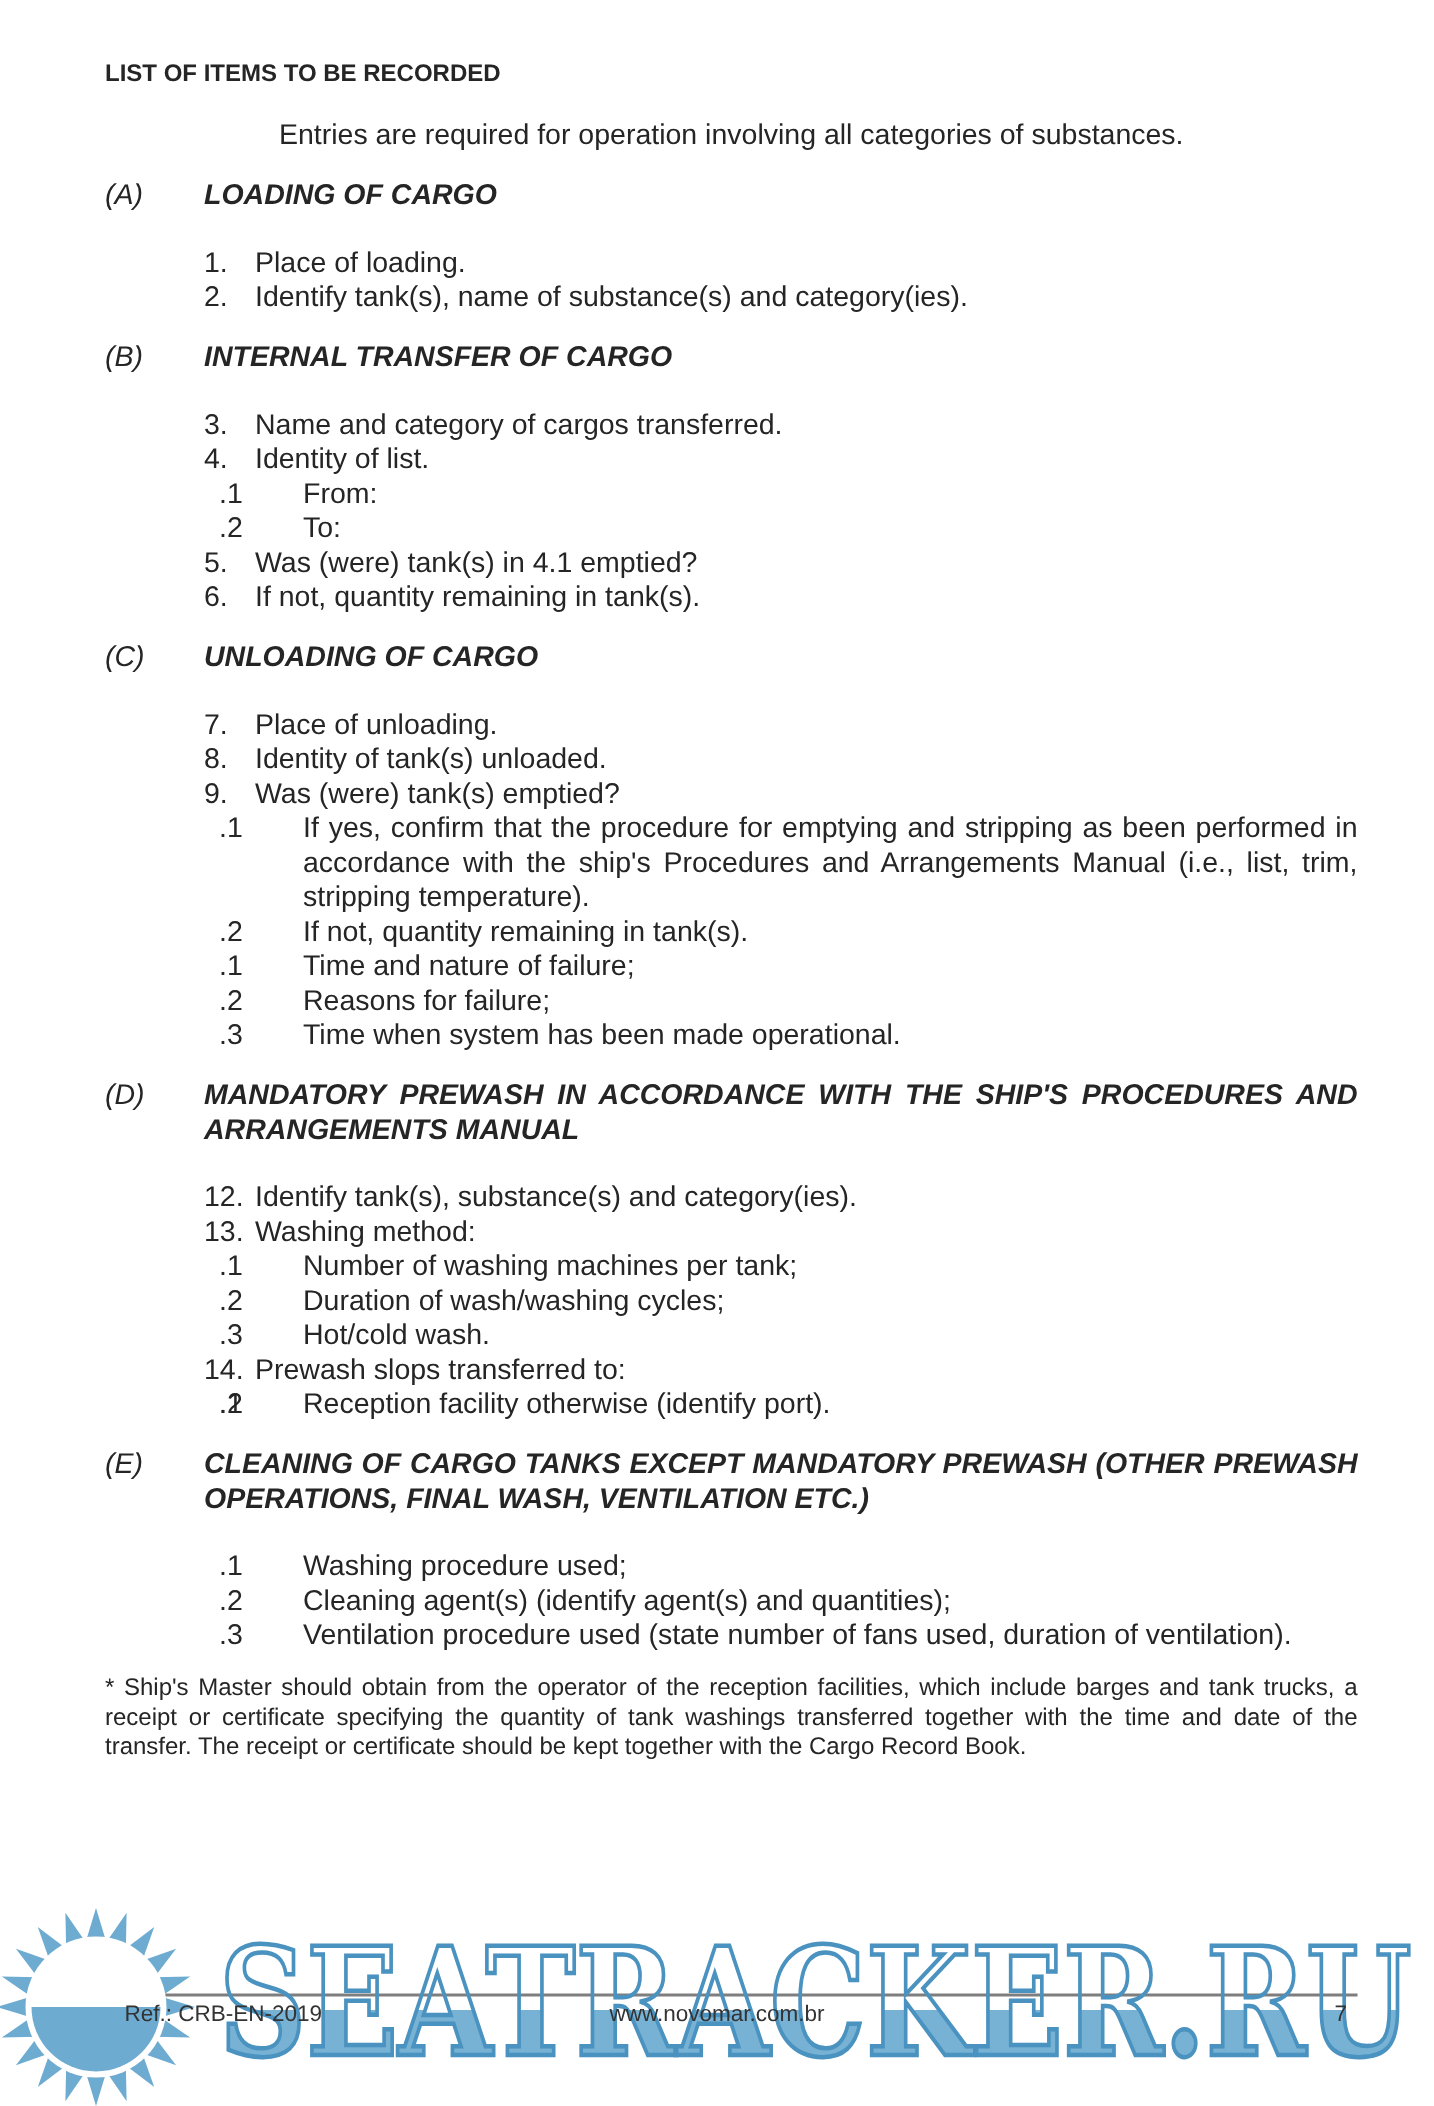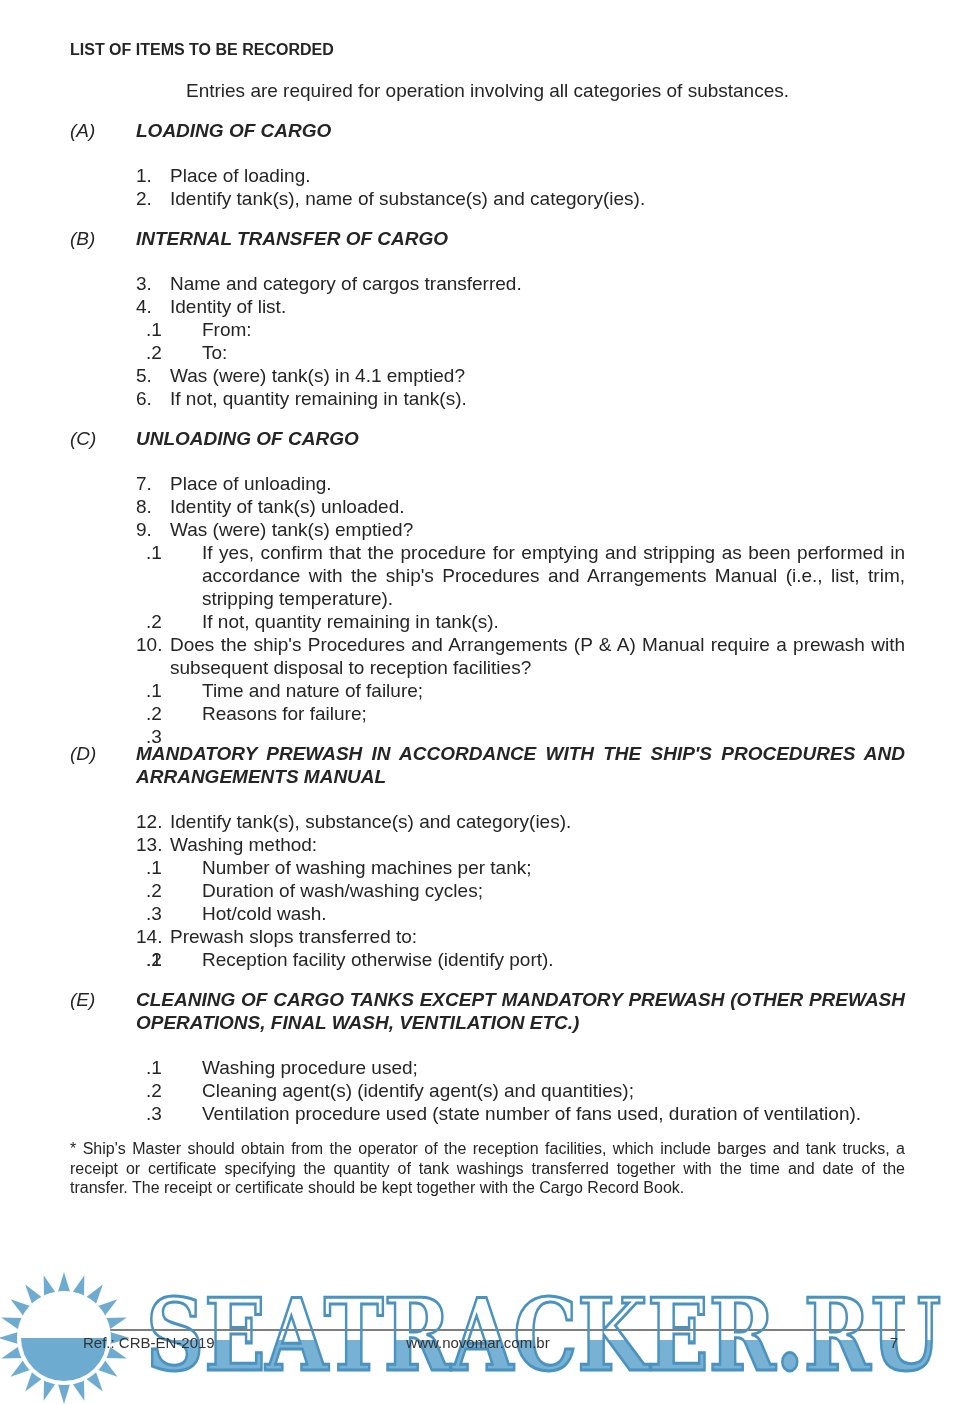--- a/index.html
+++ b/index.html
@@ -117,24 +117,23 @@
           <div class="section-heading">
             <span class="letter">(C)</span>
             <span class="title">UNLOADING OF CARGO</span>
           </div>
           <div class="items">
             <div class="item"><span class="num">7.</span><span class="txt">Place of unloading.</span></div>
             <div class="item"><span class="num">8.</span><span class="txt">Identity of tank(s) unloaded.</span></div>
             <div class="item"><span class="num">9.</span><span class="txt">Was (were) tank(s) emptied?</span></div>
             <div class="sub"><span class="num">.1</span><span class="txt">If yes, confirm that the procedure for emptying and stripping as been performed in accordance with the ship's Procedures and Arrangements Manual (i.e., list, trim, stripping temperature).</span></div>
             <div class="sub"><span class="num">.2</span><span class="txt">If not, quantity remaining in tank(s).</span></div>
-            <div class="item"><span class="num">10.</span><span class="txt">Does the ship's Procedures and Arrangements (P &amp; A) Manual require a prewash with subsequent disposal to reception facilities?</span></div>
             <div class="sub"><span class="num">.1</span><span class="txt">Time and nature of failure;</span></div>
             <div class="sub"><span class="num">.2</span><span class="txt">Reasons for failure;</span></div>
-            <div class="sub"><span class="num">.3</span></div>
+            <div class="sub"><span class="num">.3</span><span class="txt">Time when system has been made operational.</span></div>
           </div>
         </section>
         <section class="doc-section">
           <div class="section-heading">
             <span class="letter">(D)</span>
             <span class="title">MANDATORY PREWASH IN ACCORDANCE WITH THE SHIP'S PROCEDURES AND ARRANGEMENTS MANUAL</span>
           </div>
           <div class="items">
             <div class="item"><span class="num">12.</span><span class="txt">Identify tank(s), substance(s) and category(ies).</span></div>
             <div class="item"><span class="num">13.</span><span class="txt">Washing method:</span></div>

